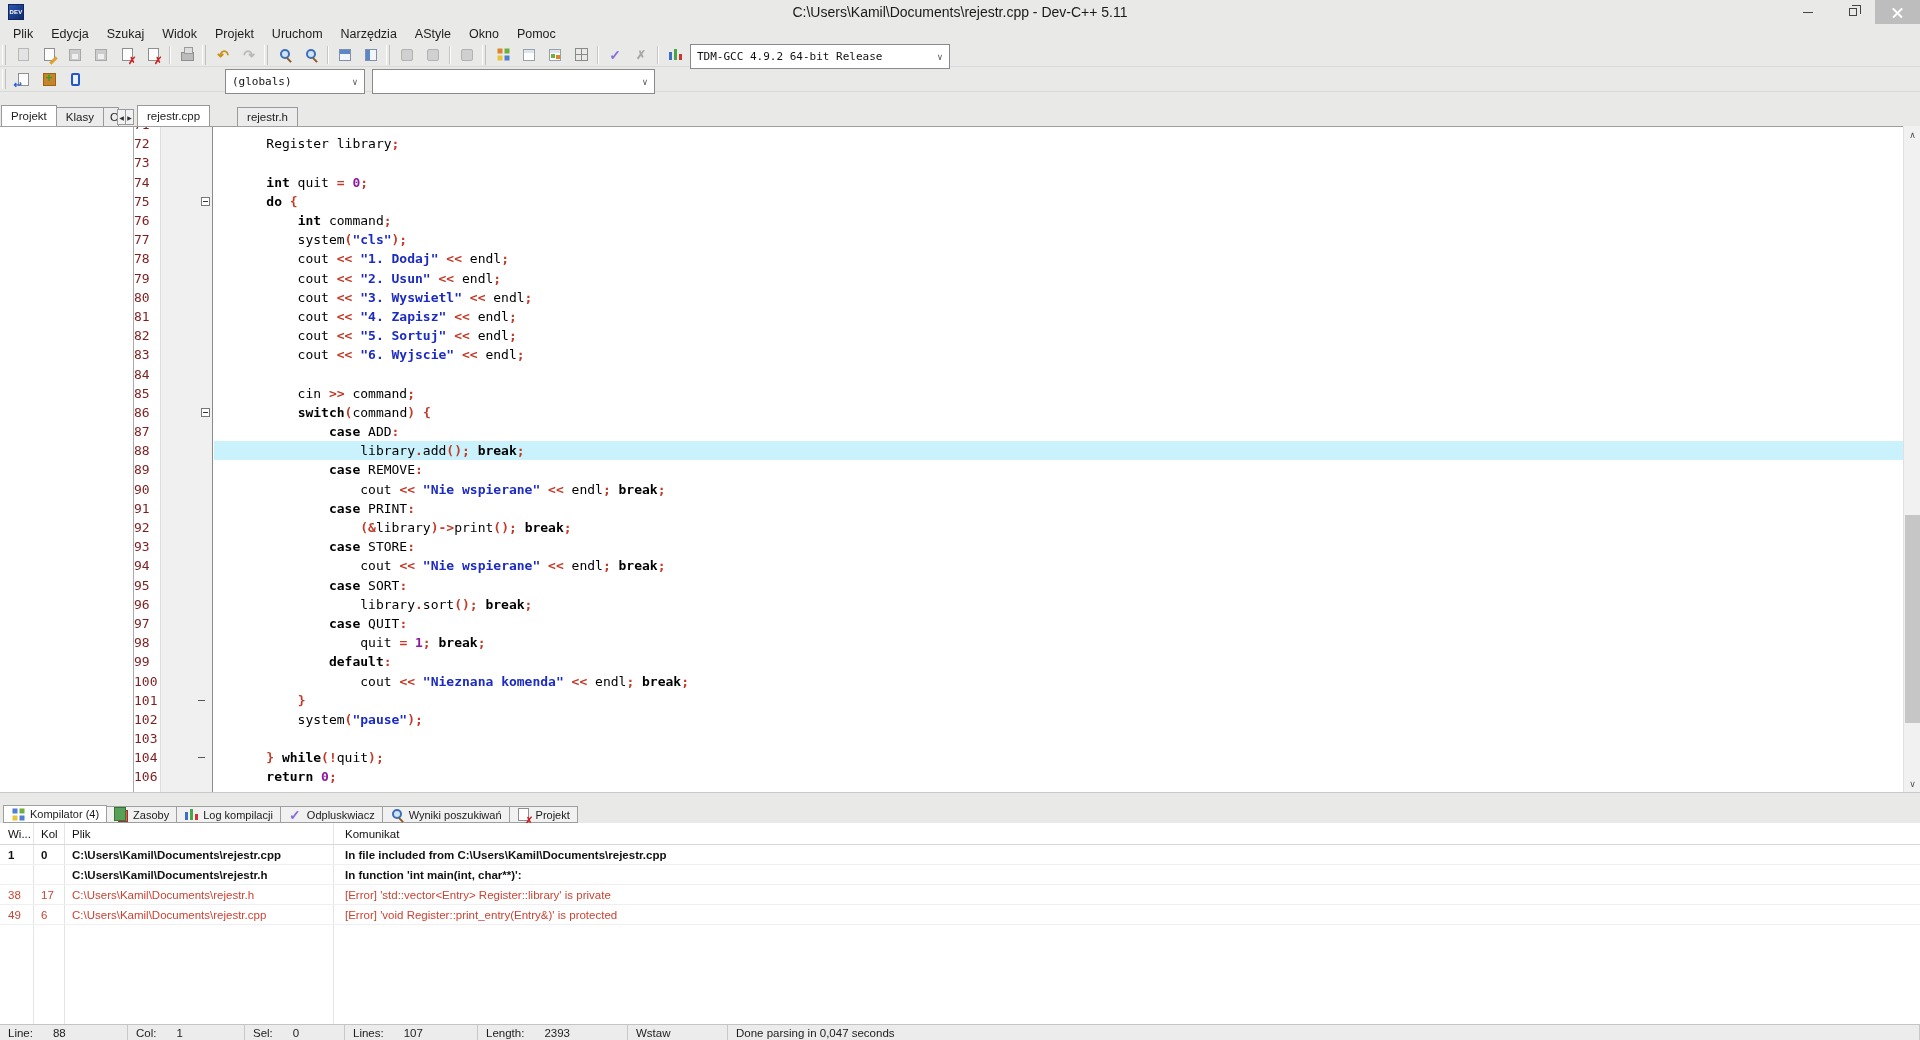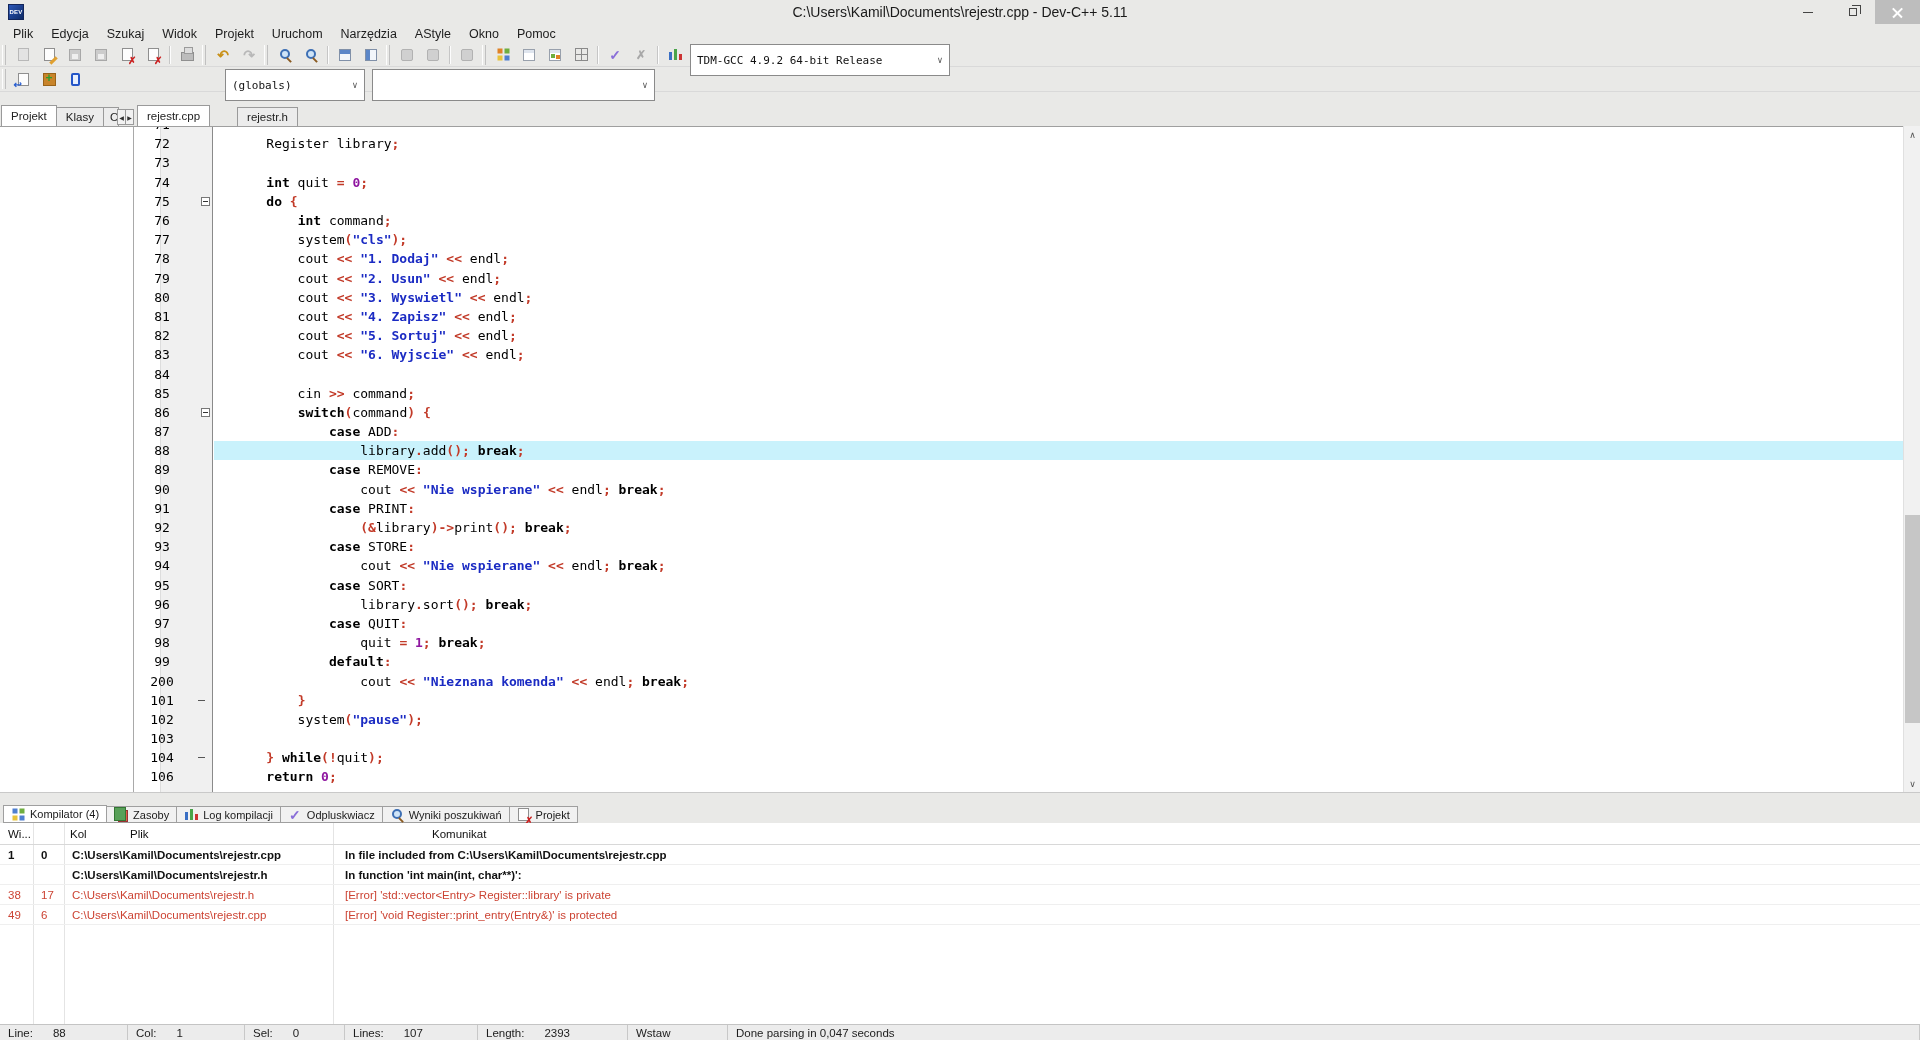--- a/index.html
+++ b/index.html
@@ -69,41 +69,41 @@
     linear-gradient(#4aa44a,#4aa44a) 5px 100%/3px 11px,
     linear-gradient(#cc3333,#cc3333) 10px 100%/3px 6px;background-repeat:no-repeat;}
   .abort{width:13px;height:13px;border-radius:50%;background:#d23420;color:#fff;font-size:8px;display:flex;align-items:center;justify-content:center;}
   .abort::after{content:"✗";}
   .nav2{width:13px;height:13px;background:#c8842a;border:1px solid #9a6318;position:relative;}
   .nav2::after{content:"+";color:#2e9e2e;font-weight:900;font-size:12px;position:absolute;left:2px;top:-3px;}
   .nav3{width:9px;height:13px;border:2px solid #2456c8;border-radius:2px;background:#e8f0fe;}
   .pages{width:10px;height:12px;background:#e25b4a;border:1px solid #993333;position:relative;margin-left:4px;margin-top:3px;}
   .pages::after{content:"";position:absolute;left:-5px;top:-4px;width:10px;height:12px;background:#58a058;border:1px solid #337733;}
   
-  .combo{position:absolute;height:32px;border:1px solid #8a8a8a;background:#fff;font-family:"DejaVu Sans Mono",monospace;font-size:11px;color:#111;display:flex;align-items:center;padding-left:6px;}
+  .combo{position:absolute;height:25px;border:1px solid #8a8a8a;background:#fff;font-family:"DejaVu Sans Mono",monospace;font-size:11px;color:#111;display:flex;align-items:center;padding-left:6px;}
   .combo .chev{position:absolute;right:1px;top:0;bottom:0;width:16px;display:flex;align-items:center;justify-content:center;color:#555;font-size:9px;}
   .combo .chev::after{content:"∨";}
 
   
   .tabsrow{position:absolute;left:0;top:92px;width:1920px;height:34px;}
   .ltabs{position:absolute;left:1px;bottom:0;display:flex;align-items:flex-end;width:133px;overflow:hidden;}
   .etabs{position:absolute;left:137px;bottom:0;display:flex;align-items:flex-end;gap:28px;}
   .tab{height:19px;padding:0 9px;border:1px solid #9a9a9a;border-bottom:none;background:#ececec;font-size:11.5px;color:#222;display:flex;align-items:center;white-space:nowrap;position:relative;margin-right:-1px;}
   .tab.active{background:#fff;height:21px;z-index:3;}
   .tab.clip{max-width:16px;overflow:hidden;padding:0 3px 0 6px;}
   .scrollbtn{width:14px;height:16px;border:1px solid #9a9a9a;background:#f2f2f2;display:flex;align-items:center;justify-content:center;font-size:6px;color:#333;margin-left:-1px;margin-bottom:1px;z-index:4;}
 
   
   .main{position:absolute;left:0;top:126px;width:1920px;height:666px;border-top:1px solid #9f9f9f;background:#fff;}
   .leftpanel{position:absolute;left:0;top:0;width:134px;height:100%;background:#fff;border-right:1px solid #a9a9a9;}
   .editor{position:absolute;left:134px;top:0;width:1769px;height:100%;background:#fff;overflow:hidden;}
   .gutterband{position:absolute;left:26px;top:0;bottom:0;width:53px;background:#f0f0f0;border-right:1px solid #8a8a8a;border-left:1px solid #ddd;}
   .code-lines{position:absolute;left:0;top:-12px;right:0;}
   .cl{display:flex;height:19.2px;align-items:center;}
-  .ln{width:62px;text-align:center;padding-right:6px;font-family:"DejaVu Sans Mono",monospace;font-size:13px;color:#000000;z-index:1;}
+  .ln{width:62px;text-align:left;padding-right:6px;font-family:"DejaVu Sans Mono",monospace;font-size:13px;color:#7f1d1d;z-index:1;}
   .fold{width:18px;display:flex;align-items:center;justify-content:center;z-index:1;}
   .fbox{width:9px;height:9px;border:1px solid #777;background:#fff;position:relative;}
   .fbox::after{content:"";position:absolute;left:1px;top:3px;width:5px;height:1px;background:#333;}
   .ftick{width:7px;height:1px;background:#555;margin-right:7px;}
   .ct{flex:1;padding-left:21px;font-family:"DejaVu Sans Mono",monospace;font-size:13px;color:#000;white-space:pre;height:100%;display:flex;align-items:center;}
   .cl.active .ct{background:#c9f2fc;}
   .ct span{white-space:pre;}
   .tk{font-weight:bold;} .ts{color:#1b2bc3;font-weight:bold;}
   .tr{color:#c23a28;font-weight:bold;} .tn{color:#8f17a0;font-weight:bold;}
   
@@ -115,21 +115,21 @@
 
   
   .splitter{position:absolute;left:0;top:792px;width:1920px;height:12px;background:#e9e9e7;border-top:1px solid #c9c9c9;}
   .btabs{position:absolute;left:0;top:804px;width:1920px;height:19px;background:#e9e9e7;display:flex;align-items:flex-end;padding-left:3px;}
   .btab{height:17px;border:1px solid #9f9f9f;background:#f1f1f1;display:flex;align-items:center;padding:0 7px;font-size:11px;color:#1a1a1a;margin-right:-1px;position:relative;gap:5px;}
   .btab.active{background:#fff;height:18px;z-index:2;font-weight:400;}
   .bico{display:flex;align-items:center;justify-content:center;width:14px;height:14px;flex:none;}
   .panel2{position:absolute;left:0;top:823px;width:1920px;height:201px;background:#fff;}
   .vline{position:absolute;top:0;bottom:0;width:1px;background:#e4e4e4;}
   .trow{display:flex;height:20px;align-items:center;font-size:11.5px;color:#111;border-bottom:1px solid #efefef;position:relative;}
-  .thead{height:22px;border-bottom:1px solid #d8d8d8;color:#111;gap:29px;}
+  .thead{height:22px;border-bottom:1px solid #d8d8d8;color:#111;}
   .tc1{width:33px;padding-left:8px;} .tc2{width:31px;padding-left:8px;}
   .tc3{width:269px;padding-left:8px;} .tc4{flex:1;padding-left:12px;}
   .trow.info .tc1,.trow.info .tc2,.trow.info .tc3,.trow.info .tc4{font-weight:bold;}
   .trow.error{color:#cc4333;}
 
   
   .statusbar{position:absolute;left:0;top:1024px;width:1920px;height:16px;background:#ececec;border-top:1px solid #c4c4c4;display:flex;font-size:11.5px;color:#1c1c1c;}
   .seg{display:flex;align-items:center;padding-left:8px;border-right:1px solid #c8c8c8;height:100%;}
   .seg .vl{margin-left:20px;}
 </style>
@@ -436,21 +436,21 @@
           <div class="ln">98</div>
           <div class="fold"></div>
           <div class="ct"><span class="">                quit </span><span class="tr">=</span><span class=""> </span><span class="tn">1</span><span class="tr">;</span><span class=""> </span><span class="tk">break</span><span class="tr">;</span></div>
         </div>
         <div class="cl">
           <div class="ln">99</div>
           <div class="fold"></div>
           <div class="ct"><span class="">            </span><span class="tk">default</span><span class="tr">:</span></div>
         </div>
         <div class="cl">
-          <div class="ln">200</div>
+          <div class="ln">100</div>
           <div class="fold"></div>
           <div class="ct"><span class="">                cout </span><span class="tr">&lt;&lt;</span><span class=""> </span><span class="ts">"Nieznana komenda"</span><span class=""> </span><span class="tr">&lt;&lt;</span><span class=""> endl</span><span class="tr">;</span><span class=""> </span><span class="tk">break</span><span class="tr">;</span></div>
         </div>
         <div class="cl">
           <div class="ln">101</div>
           <div class="fold">
             <div class="ftick"></div>
           </div>
           <div class="ct"><span class="">        </span><span class="tr">}</span></div>
         </div>

